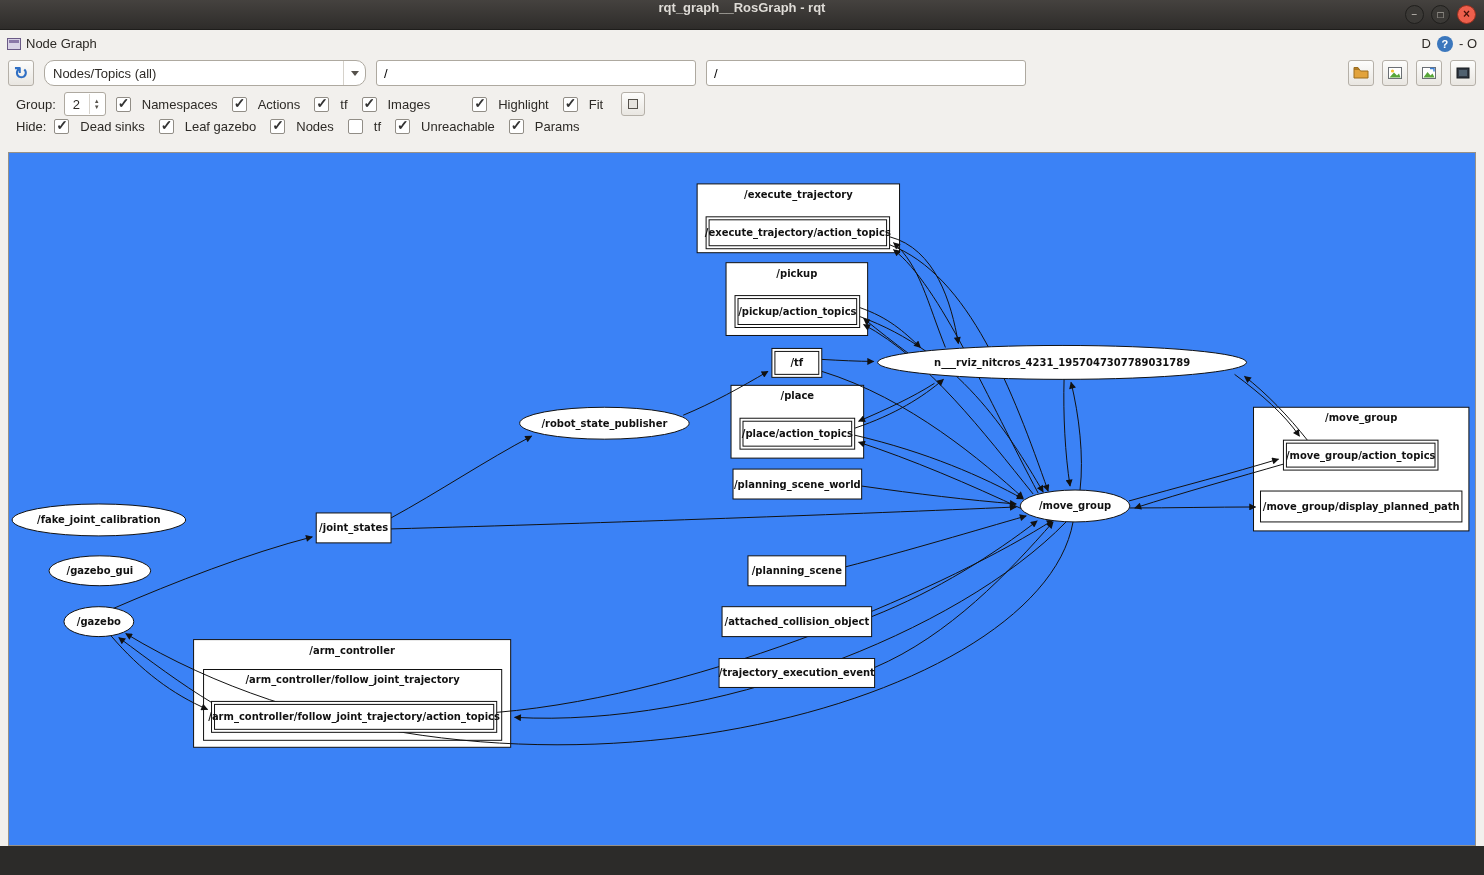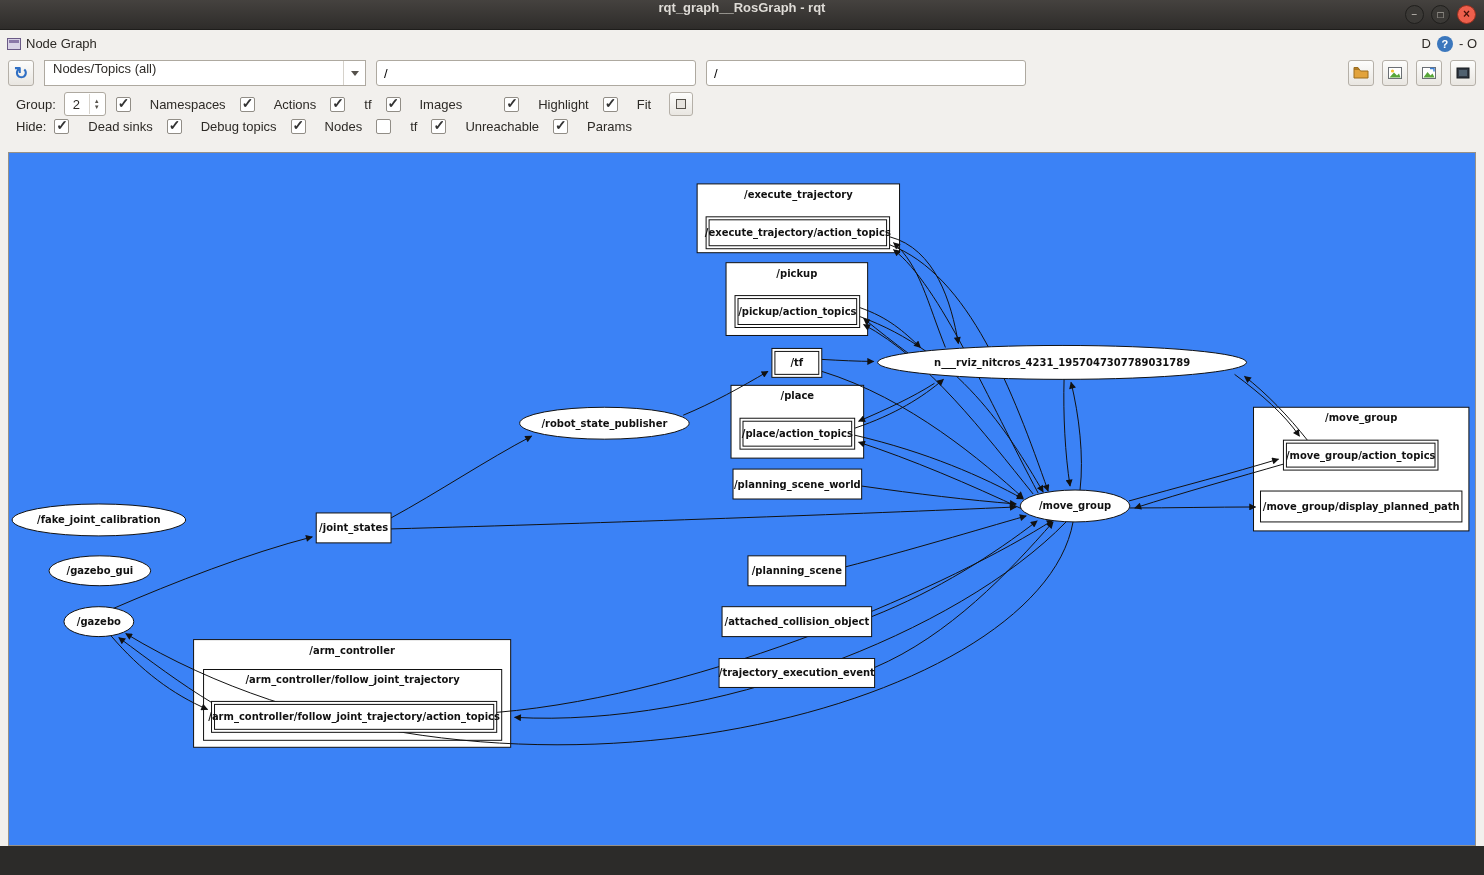--- a/index.html
+++ b/index.html
@@ -41,22 +41,22 @@
     position:absolute; top:58px; left:0; right:0; height:30px;
     display:flex; align-items:center; padding:0 8px; gap:10px;
   }
   .tool-btn {
     width:26px; height:26px; border:1px solid #b5b0a8; border-radius:3px;
     background:linear-gradient(#fdfdfc,#e9e6e1);
     display:flex; align-items:center; justify-content:center; flex:0 0 auto;
   }
   .refresh-glyph { color:#2f6fc4; font-size:17px; font-weight:bold; line-height:1; }
   .combo {
-    width:322px; height:26px; background:#fff; border:1px solid #aeA9a0; border-radius:0;
-    display:flex; padding-left:8px; font-size:13px; position:relative;
+    width:322px; height:26px; background:#fff; border:1px solid #aeA9a0; border-radius:10px;
+    display:flex; align-items:center; padding-left:8px; font-size:13px; position:relative;
   }
   .combo-arrow-zone { position:absolute; right:0; top:0; bottom:0; width:22px; border-left:1px solid #d6d2cb; display:flex; align-items:center; justify-content:center; }
   .tri-down { width:0; height:0; border-left:4px solid transparent; border-right:4px solid transparent; border-top:5px solid #55514b; }
   .tinput {
     height:26px; background:#fff; border:1px solid #aea9a0; border-radius:3px;
     font-size:13px; padding:0 7px; font-family:"Liberation Sans", sans-serif; width:320px;
   }
   .right-tools { margin-left:auto; display:flex; gap:8px; }
   
   .optrow {
@@ -64,21 +64,21 @@
     display:flex; align-items:center; padding:0 16px; font-size:13px;
   }
   .row-group { top:90px; }
   .row-hide  { top:112px; }
   .lbl { margin-right:8px; }
   .spin { width:42px; height:24px; border:1px solid #aea9a0; background:#fff; border-radius:3px;
     display:flex; align-items:center; padding-left:8px; font-size:13px; position:relative; margin-right:10px; }
   .spin-btns { position:absolute; right:1px; top:1px; bottom:1px; width:15px; border-left:1px solid #d8d4cd;
     display:flex; flex-direction:column; align-items:center; justify-content:center; color:#55514b; }
   .spin-btns span { font-size:6px; line-height:6px; }
-  .cb { display:flex; align-items:center; gap:19px; margin-right:14px; cursor:default; }
+  .cb { display:flex; align-items:center; gap:11px; margin-right:14px; cursor:default; }
   .cb .box { width:15px; height:15px; border:1px solid #918d86; background:#fff; border-radius:2px; position:relative; flex:0 0 auto; }
   .cb .box.on::after { content:"\2713"; position:absolute; top:-3px; left:1px; font-size:14px; font-weight:bold; color:#333; }
   .gap-l { margin-left:28px; }
   .fit-btn { width:24px; height:24px; margin-left:4px; }
   .fit-glyph { width:10px; height:10px; border:1px solid #55514b; background:#e6e3de; }
   
   .canvas {
     position:absolute; top:152px; left:8px; width:1468px; height:694px;
     background:#3b82f6; border:1px solid #979187;
   }
@@ -191,21 +191,21 @@
 </div>
 
 <div class="optrow row-hide">
   <span class="lbl">Hide:</span>
   <label class="cb">
     <span class="box on"></span>
     <span>Dead sinks</span>
   </label>
   <label class="cb">
     <span class="box on"></span>
-    <span>Debug topics</span>
+    <span>Leaf gazebo</span>
   </label>
   <label class="cb">
     <span class="box on"></span>
     <span>Nodes</span>
   </label>
   <label class="cb">
     <span class="box"></span>
     <span>tf</span>
   </label>
   <label class="cb">

